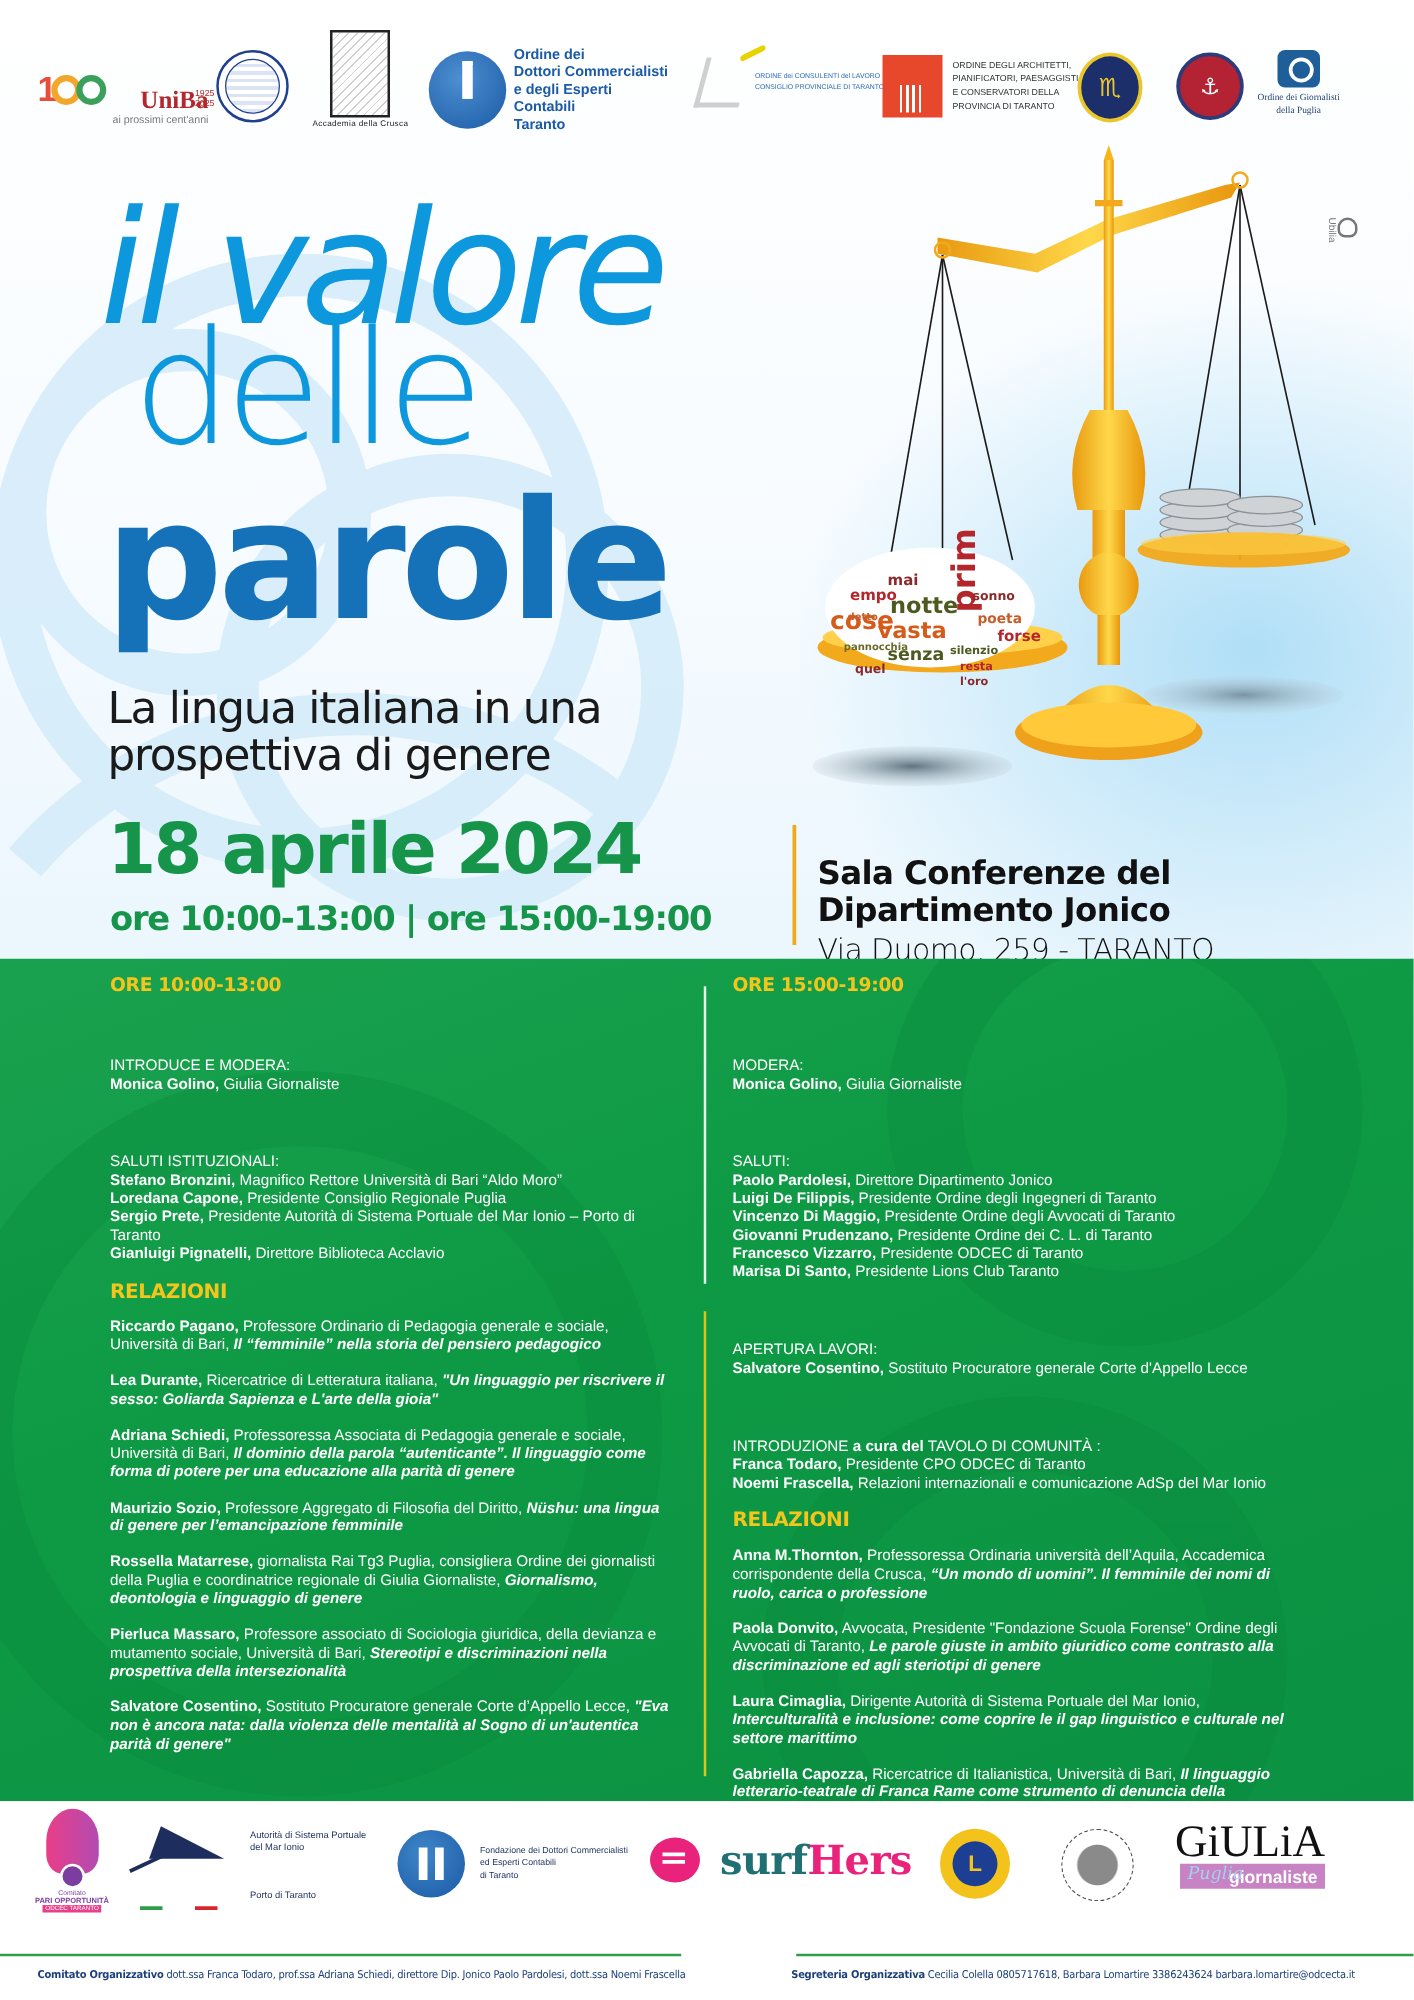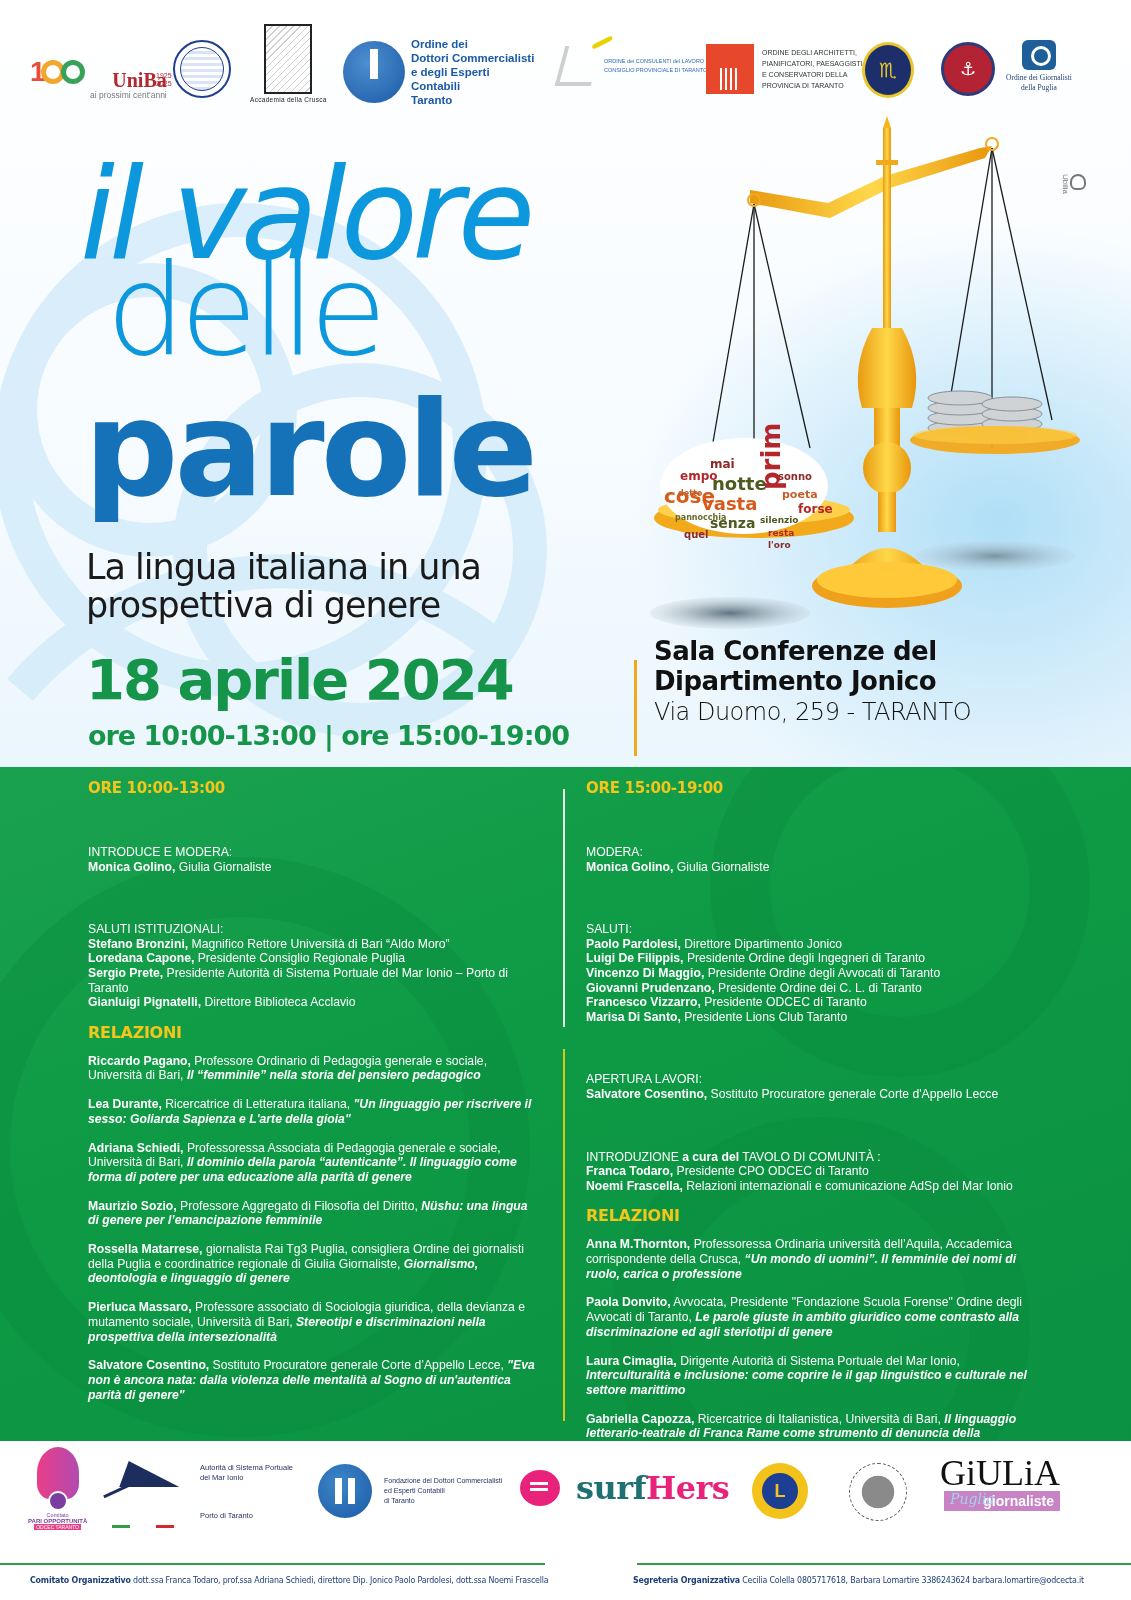--- a/index.html
+++ b/index.html
@@ -77,21 +77,21 @@
 
   .date {
     position: absolute; left: 86px; top: 652px; font-family: "DejaVu Sans", sans-serif;
     font-weight: 900; font-size: 56px; color: #16954a; letter-spacing: -2px; line-height: 1;
   }
   .times {
     position: absolute; left: 88px; top: 722px; font-family: "DejaVu Sans", sans-serif;
     font-weight: 700; font-size: 27px; color: #16954a; letter-spacing: -1px; line-height: 1;
   }
   .venue-bar { position: absolute; left: 634px; top: 660px; width: 3px; height: 96px; background: #f0a91a; }
-  .venue { position: absolute; left: 654px; top: 636px; color: #111; font-family: "DejaVu Sans", sans-serif; }
+  .venue { position: absolute; left: 654px; top: 684px; color: #111; font-family: "DejaVu Sans", sans-serif; }
   .venue .l1, .venue .l2 { font-size: 26px; font-weight: 600; line-height: 30px; letter-spacing: -0.5px; }
   .venue .l3 { font-size: 24px; font-weight: 300; line-height: 32px; letter-spacing: -0.5px; }
 
   
   .scale { position: absolute; left: 640px; top: 108px; width: 470px; height: 550px; }
   .watermark { position: absolute; left: 1062px; top: 174px; width: 24px; height: 60px; color: #777; font-size: 8px; writing-mode: vertical-rl; }
   .watermark .ic { width: 16px; height: 16px; border: 2px solid #777; border-radius: 50% 50% 6px 6px; margin-bottom: 4px; }
 
   
   .program {

